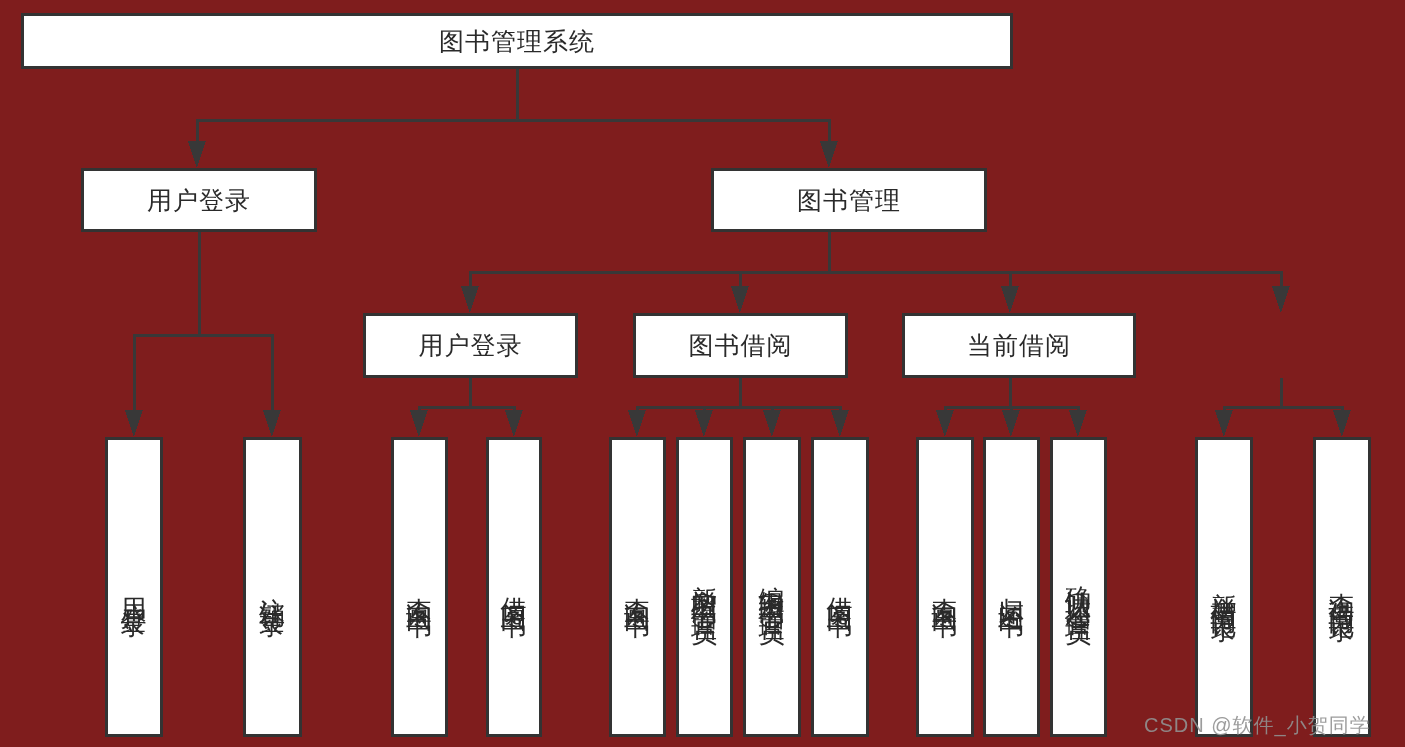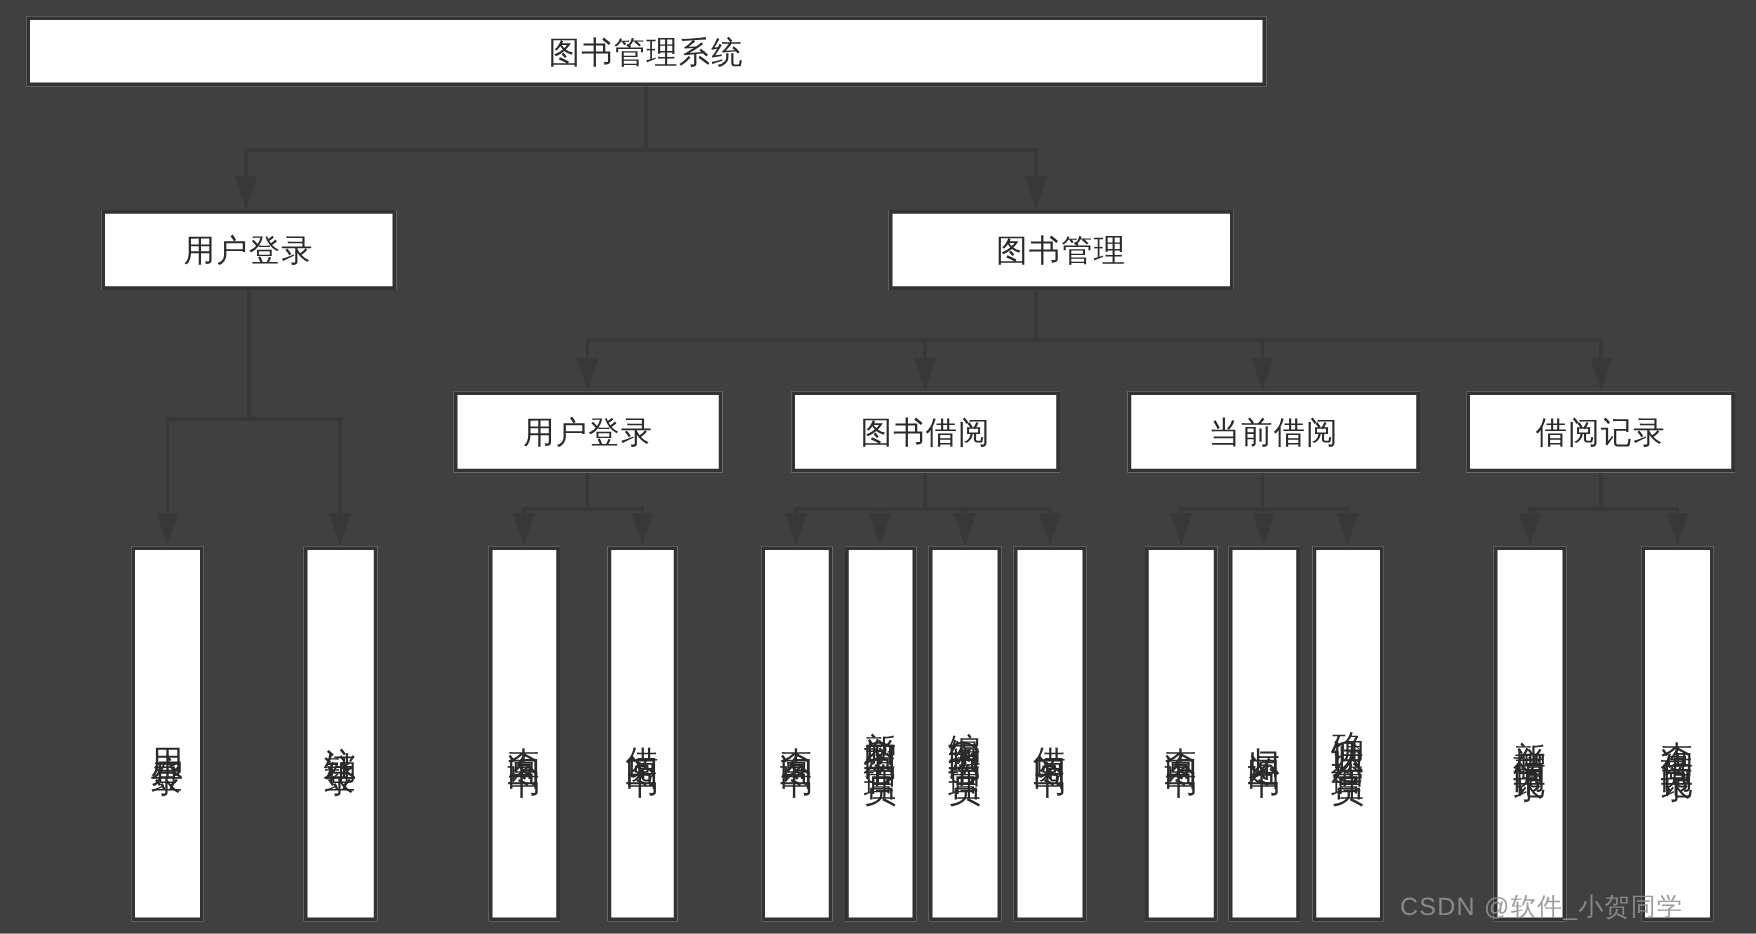--- a/index.html
+++ b/index.html
@@ -1,19 +1,19 @@
 <!DOCTYPE html>
 <html><head>
 <meta charset="utf-8">
 <style>
   html,body{margin:0;padding:0;background:#ffffff;}
   .canvas{
     position:relative;
     width:1405px;height:747px;
-    background:#404040;
+    background:#7f1d1d;
     font-family:"Liberation Sans",sans-serif;
     overflow:hidden;
   }
   .connectors{position:absolute;left:0;top:0;z-index:1;}
   .connectors line{stroke:#383838;stroke-width:3;}
   .connectors polygon{fill:#383838;}
   .node{
     position:absolute;
     box-sizing:border-box;
     background:#ffffff;
@@ -134,23 +134,20 @@
 
   <div class="node h" style="left:363px;top:313px;width:215px;height:65px">
     <span>用户登录</span>
   </div>
   <div class="node h" style="left:633px;top:313px;width:215px;height:65px">
     <span>图书借阅</span>
   </div>
   <div class="node h" style="left:902px;top:313px;width:234px;height:65px">
     <span>当前借阅</span>
   </div>
-  <div class="node h" style="left:1173px;top:313px;width:215px;height:65px">
-    <span>借阅记录</span>
-  </div>
 
   <div class="node v" style="left:105px;top:437px;width:58px;height:300px">
     <span class="vt">用户登录</span>
   </div>
   <div class="node v" style="left:243px;top:437px;width:59px;height:300px">
     <span class="vt">注销登录</span>
   </div>
 
   <div class="node v" style="left:391px;top:437px;width:57px;height:300px">
     <span class="vt">查询图书</span>
@@ -182,15 +179,15 @@
     <span class="vt">确认归还（管理员）</span>
   </div>
 
   <div class="node v" style="left:1195px;top:437px;width:58px;height:300px">
     <span class="vt">新增借阅记录</span>
   </div>
   <div class="node v" style="left:1313px;top:437px;width:58px;height:300px">
     <span class="vt">查询借阅记录</span>
   </div>
 
-  <div class="watermark" style="left:1120px;top:712px">CSDN @软件_小贺同学</div>
+  <div class="watermark" style="left:1144px;top:712px">CSDN @软件_小贺同学</div>
 
 </div>
 
 </body></html>

